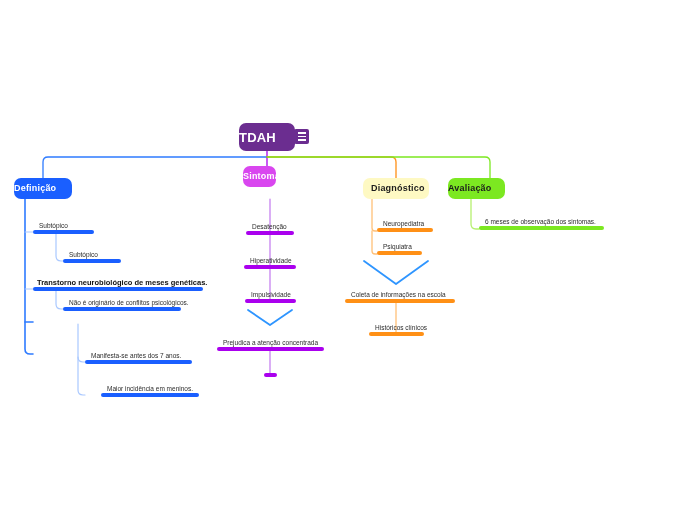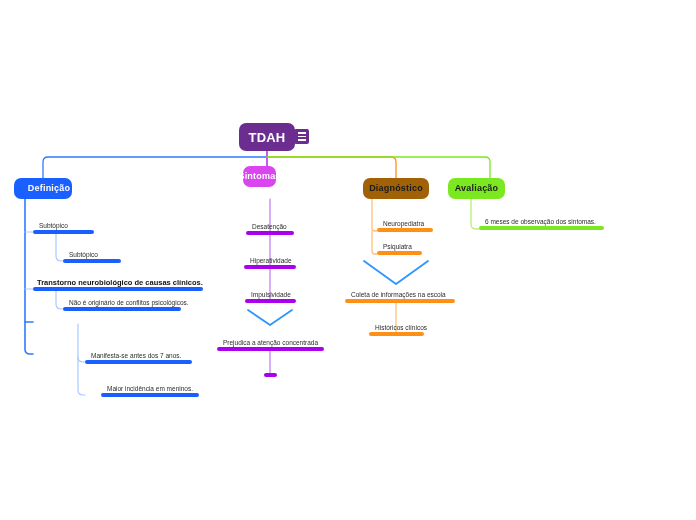--- a/index.html
+++ b/index.html
@@ -26,21 +26,21 @@
     height: 520px;
     pointer-events: none;
   }
 
   
   .pill {
     position: absolute;
     border-radius: 7px;
     display: flex;
     align-items: center;
-    justify-content: center;
+    justify-content: flex-start;
     box-sizing: border-box;
     white-space: nowrap;
     z-index: 5;
   }
   .pill-label {
     font-weight: bold;
     letter-spacing: 0.2px;
     line-height: 1;
   }
 
@@ -56,31 +56,32 @@
     font-size: 13px;
   }
 
   .branch-pill { height: 21px; }
   .branch-pill .pill-label { font-size: 9px; }
 
   .pill-definicao {
     left: 14px; top: 178px; width: 58px;
     background: #1A5FFF;
   }
-  .pill-definicao .pill-label { color: #ffffff; margin-left: 12px; }
+  .pill-definicao .pill-label { color: #ffffff; }
 
   .pill-sintomas {
     left: 243px; top: 166px; width: 33px;
     background: #d946ef;
   }
   .pill-sintomas .pill-label { color: #ffffff; }
 
   .pill-diagnostico {
     left: 363px; top: 178px; width: 66px;
-    background: #a16207;
+    background: #fef9c3;
+    padding-left: 8px;
   }
   .pill-diagnostico .pill-label { color: #1c1c1c; }
 
   .pill-avaliacao {
     left: 448px; top: 178px; width: 57px;
     background: #7CE821;
   }
   .pill-avaliacao .pill-label { color: #1c1c1c; }
 
   
@@ -217,21 +218,21 @@
     <span class="leaf-text">Subtópico</span>
     <span class="leaf-bar bar-blue"></span>
   </div>
 
   <div class="leaf" style="left:63px; top:248px; width:58px; height:15px;">
     <span class="leaf-text">Subtópico</span>
     <span class="leaf-bar bar-blue"></span>
   </div>
 
   <div class="leaf" style="left:33px; top:276px; width:170px; height:15px;">
-    <span class="leaf-text bold">Transtorno neurobiológico de causas clínicos.</span>
+    <span class="leaf-text bold">Transtorno neurobiológico de meses genéticas.</span>
     <span class="leaf-bar bar-blue"></span>
   </div>
 
   <div class="leaf" style="left:63px; top:296px; width:118px; height:15px;">
     <span class="leaf-text">Não é originário de conflitos psicológicos.</span>
     <span class="leaf-bar bar-blue"></span>
   </div>
 
 
   <div class="leaf" style="left:85px; top:349px; width:107px; height:15px;">

